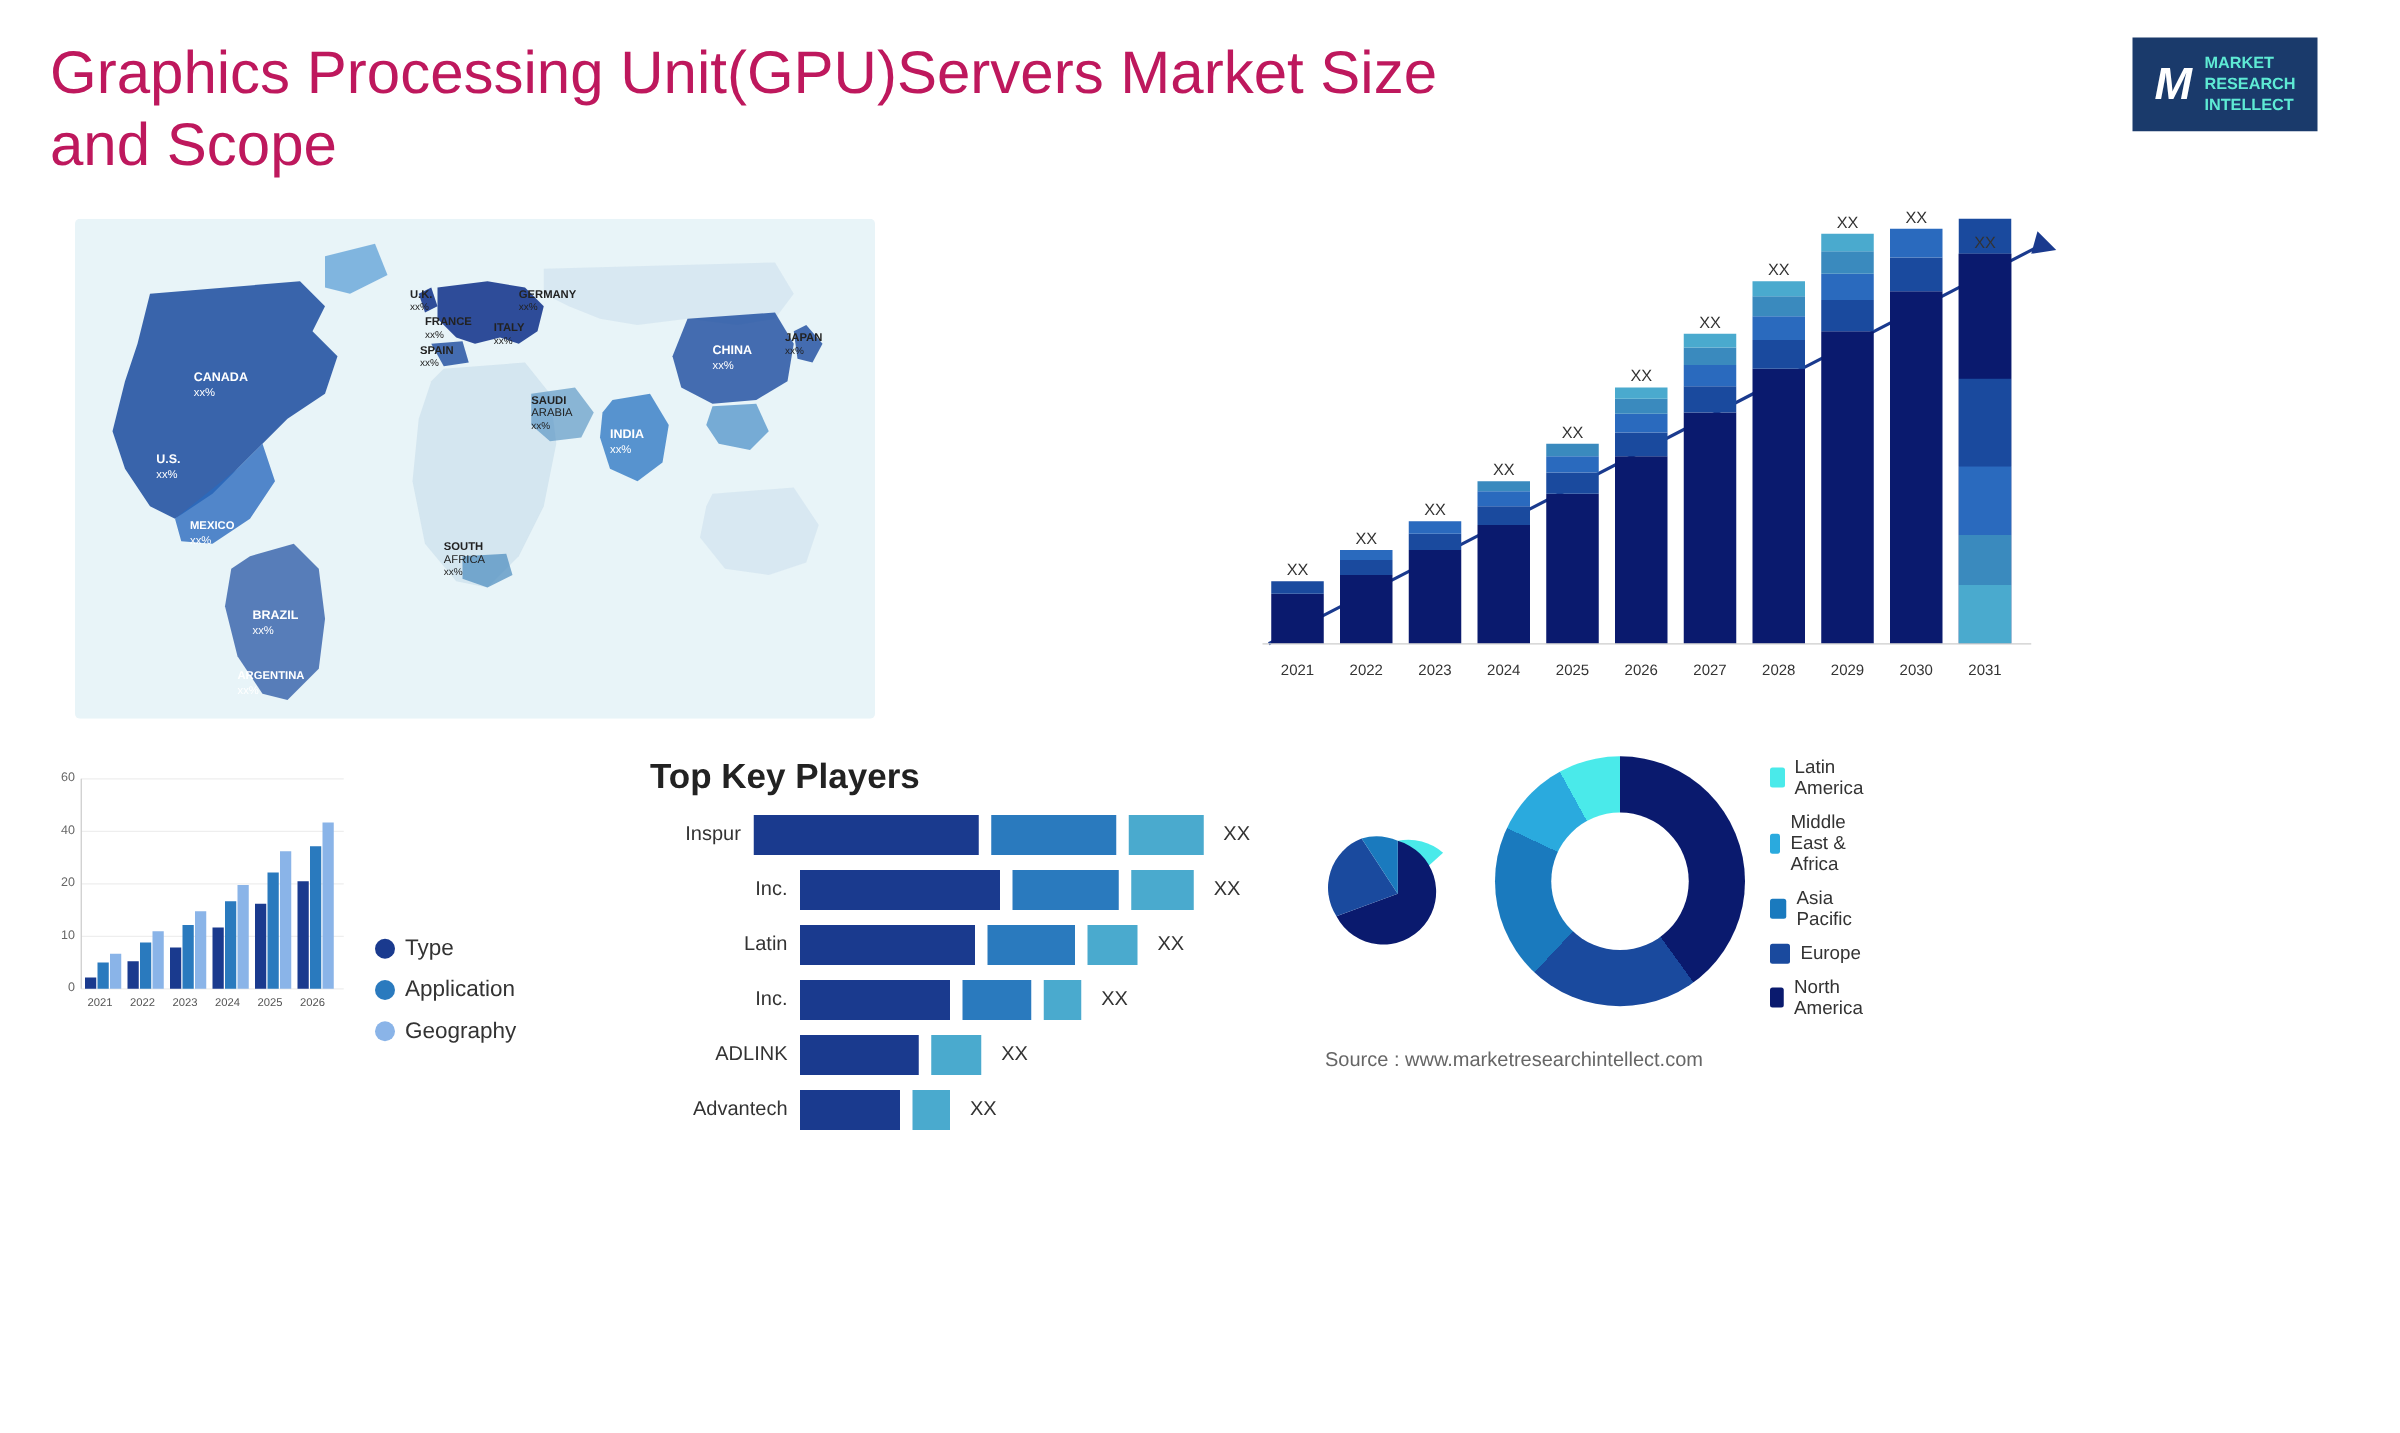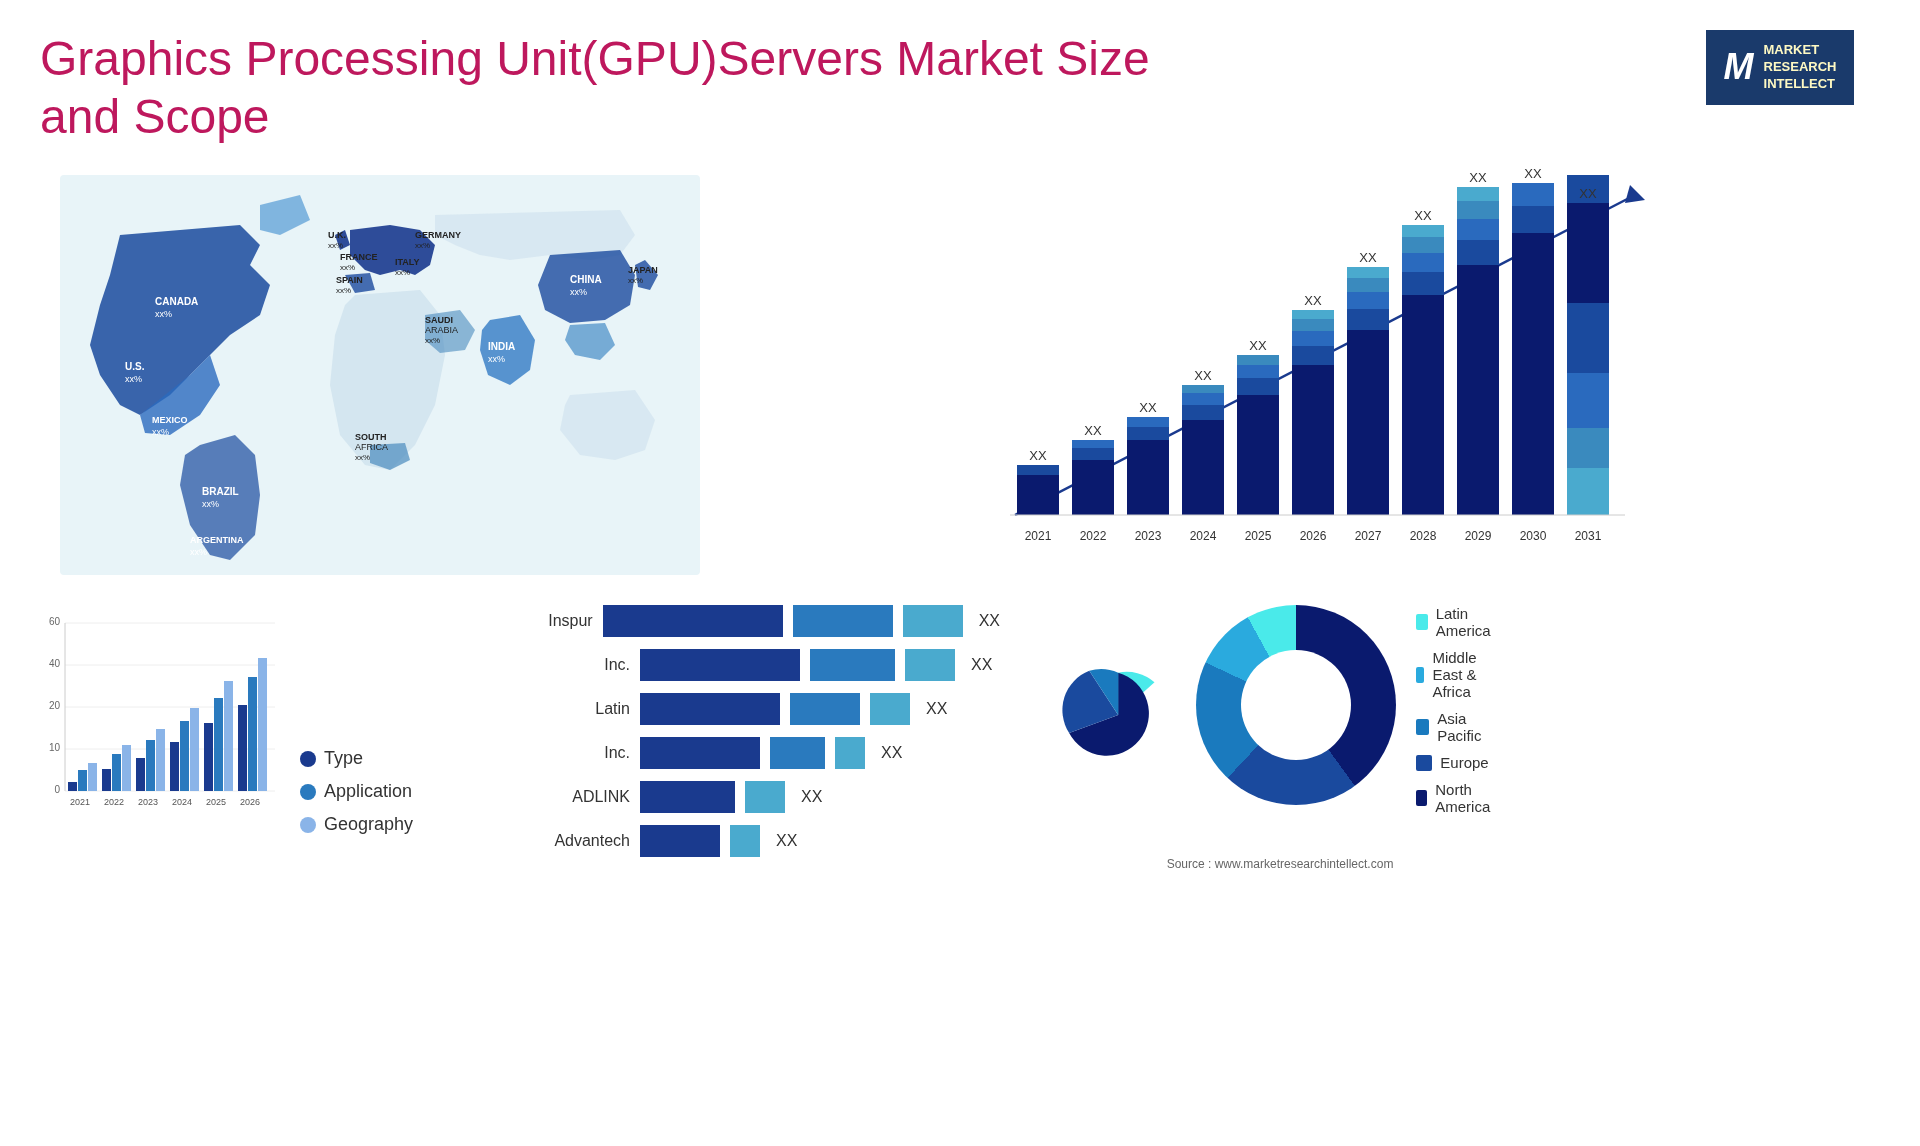--- a/index.html
+++ b/index.html
@@ -43,21 +43,21 @@
     }
 
     .logo-m {
       color: #fff;
       font-size: 36px;
       font-weight: bold;
       font-style: italic;
     }
 
     .logo-text {
-      color: #fef9c3;
+      color: #5eead4;
       font-size: 13px;
       font-weight: bold;
       line-height: 1.3;
       text-transform: uppercase;
     }
 
     
     .map-section {
       width: 640px;
       height: 420px;
@@ -449,20 +449,21 @@
         </div>
         <div class="legend-item">
           <div class="legend-dot" style="background:#8ab4e8;"></div>
           <span>Geography</span>
         </div>
       </div>
     </div>
   </div>
 
   <div class="key-players-section" style="padding-left:40px;">
+    <div class="section-title">Top Key Players</div>
 
     <div>
 
       <div class="player-row">
         <div class="player-name">Inspur</div>
         <div class="player-bar-container">
           <div class="player-bar" style="width:180px; background:#1a3a8e; height:32px; display:block;"></div>
           <div class="player-bar" style="width:100px; background:#2a7abe; height:32px; display:block; margin-left:2px;"></div>
           <div class="player-bar" style="width:60px; background:#4aaace; height:32px; display:block; margin-left:2px;"></div>
           <span class="player-xx" style="margin-left:8px;">XX</span>
@@ -578,15 +579,15 @@
           <div class="reg-legend-dot" style="background:#1a4a9e;"></div>
           <span>Europe</span>
         </div>
         <div class="reg-legend-item">
           <div class="reg-legend-dot" style="background:#0a1a6e;"></div>
           <span>North America</span>
         </div>
       </div>
     </div>
 
-    <div style="font-size:12px; color:#666; margin-top:32px; text-align:center;">Source : www.marketresearchintellect.com</div>
+    <div style="font-size:16px; color:#666; margin-top:15px; text-align:left;">Source : www.marketresearchintellect.com</div>
   </div>
 </div>
 
 </body></html>

